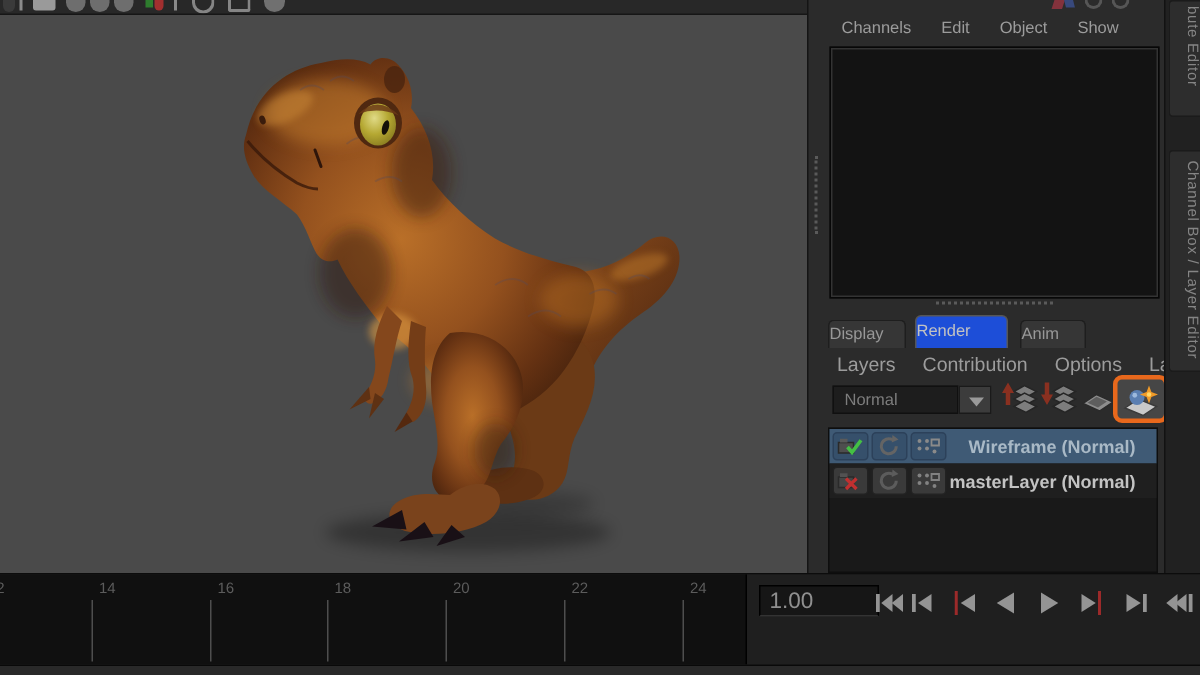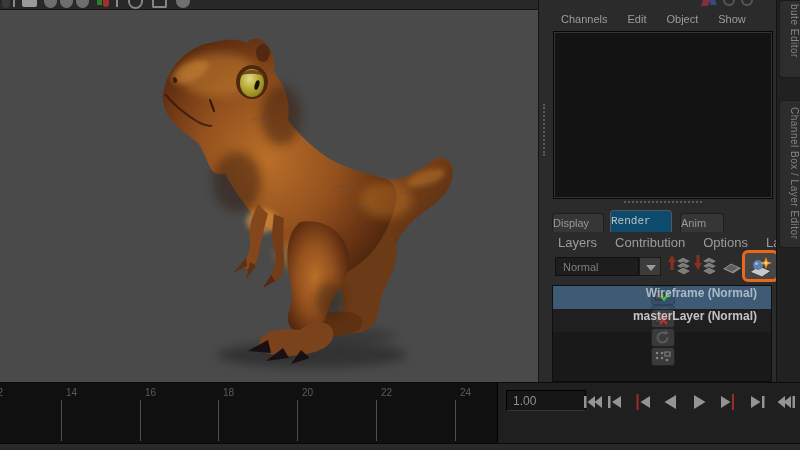--- a/index.html
+++ b/index.html
@@ -14,47 +14,47 @@
   .stub{position:absolute;top:0;}
   
   .right-panel{position:absolute;left:538px;top:0;width:238px;height:431px;background:#2b2b2b;border-left:1px solid #141414;overflow:hidden;}
   .panel-menubar{position:absolute;left:0;top:9px;width:100%;height:20px;display:flex;align-items:center;padding-left:12px;box-sizing:border-box;}
   .panel-menubar .menu-item{color:#9c9c9c;font-size:11px;padding:2px 10px;cursor:default;}
   .channel-box{position:absolute;left:14px;top:31px;width:218px;height:166px;background:#131313;border:1px solid #070707;box-shadow:0 0 0 1px #333 inset;}
   .v-grip{position:absolute;left:4px;top:104px;height:52px;width:0;border-left:2px dotted #5a5a5a;}
   .h-grip{position:absolute;left:85px;top:201px;width:78px;height:0;border-top:2px dotted #5a5a5a;}
   .tab{position:absolute;box-sizing:border-box;text-align:left;font-size:11px;border-radius:4px 4px 0 0;}
   .tab.inactive{top:213px;height:19px;line-height:18px;background:#363636;border:1px solid #1e1e1e;border-bottom:none;color:#989898;}
-  .tab.active{top:210px;height:22px;line-height:21px;background:#0c4a6e;border:1px solid #565656;border-bottom:none;color:#c2c2c2;font-family:Liberation Mono, monospace;}
+  .tab.active{top:210px;height:22px;line-height:21px;background:#1d4ed8;border:1px solid #565656;border-bottom:none;color:#c2c2c2;}
   .layer-menubar{position:absolute;left:0;top:233px;width:100%;height:18px;display:flex;align-items:center;padding-left:10px;box-sizing:border-box;}
   .layer-menubar .menu-item{color:#9c9c9c;font-size:13px;padding:1px 9px;}
   .blend-field{position:absolute;left:16px;top:257px;width:84px;height:19px;background:#1d1d1d;border:1px solid #101010;color:#7d7d7d;font-size:11px;line-height:19px;padding-left:7px;box-sizing:border-box;}
   .blend-btn{position:absolute;left:100px;top:257px;width:22px;height:19px;background:#3c3c3c;border:1px solid #1a1a1a;box-sizing:border-box;}
   .blend-btn .tri{position:absolute;left:6px;top:7px;width:0;height:0;border-left:5px solid transparent;border-right:5px solid transparent;border-top:6px solid #9a9a9a;}
   .ltb-icon{position:absolute;top:253px;width:26px;height:28px;}
   .orange-ring{position:absolute;left:203px;top:250px;width:37px;height:32px;border:3px solid #e8681c;border-radius:6px;box-sizing:border-box;background:#464646;}
   .layer-list{position:absolute;left:13px;top:285px;width:220px;height:97px;background:#191919;border:1px solid #0e0e0e;box-sizing:border-box;}
-  .layer-row{position:relative;width:100%;height:23px;display:flex;align-items:center;flex-direction:column;}
+  .layer-row{position:relative;width:100%;height:23px;display:flex;align-items:center;}
   .layer-row.selected{background:#3f5a75;}
   .layer-row.normal{background:#1f1f1f;}
   .lr-btn{width:24px;height:19px;margin-left:2px;background:#3a3a3a;border:1px solid #222;border-radius:3px;box-sizing:border-box;}
   .layer-row.selected .lr-btn{background:#36506b;border-color:#2c415a;}
   .lr-name{position:absolute;right:14px;font-size:12px;font-weight:bold;white-space:nowrap;}
   .layer-row.selected .lr-name{color:#a9b9c6;}
   .layer-row.normal .lr-name{color:#c3c3c3;}
   
   .side-strip{position:absolute;left:776px;top:0;width:24px;height:382px;background:#212121;border-left:1px solid #121212;}
   .side-tab{position:absolute;left:2px;width:21px;background:#2d2d2d;border:1px solid #1b1b1b;border-right:none;border-radius:3px 0 0 3px;color:#858585;font-size:10px;writing-mode:vertical-rl;text-align:left;padding-top:6px;box-sizing:border-box;letter-spacing:.5px;overflow:hidden;}
   
   .bottom-area{position:absolute;left:0;top:382px;width:800px;height:61px;background:#1f1f1f;border-top:1px solid #0c0c0c;}
   .timeline{position:absolute;left:0;top:0;width:497px;height:61px;background:#101010;border-right:1px solid #000;overflow:hidden;}
   .tick-label{position:absolute;top:4px;font-size:10px;color:#5c5c5c;}
   .tick-line{position:absolute;top:17px;bottom:3px;width:1px;background:#4e4e4e;}
   .transport{position:absolute;left:498px;top:0;width:302px;height:61px;background:#1f1f1f;}
-  .frame-field{position:absolute;left:8px;top:7px;width:80px;height:21px;background:#161616;border:1px solid #000;border-bottom-color:#333;color:#8f8f8f;font-size:12px;line-height:20px;padding-left:6px;box-sizing:border-box;}
+  .frame-field{position:absolute;left:8px;top:7px;width:80px;height:21px;background:#161616;border:1px solid #000;border-bottom-color:#333;color:#8f8f8f;font-size:15px;line-height:20px;padding-left:6px;box-sizing:border-box;}
   .t-btn{position:absolute;top:9px;width:24px;height:20px;}
   .bottom-strip{position:absolute;left:0;top:443px;width:800px;height:7px;background:#292929;border-top:1px solid #090909;}
 </style>
 </head>
 <body>
 
 <div class="screen">
 
   <div class="viewport">
     <svg width="538" height="382" viewBox="0 0 538 382" style="position:absolute;left:0;top:0">

